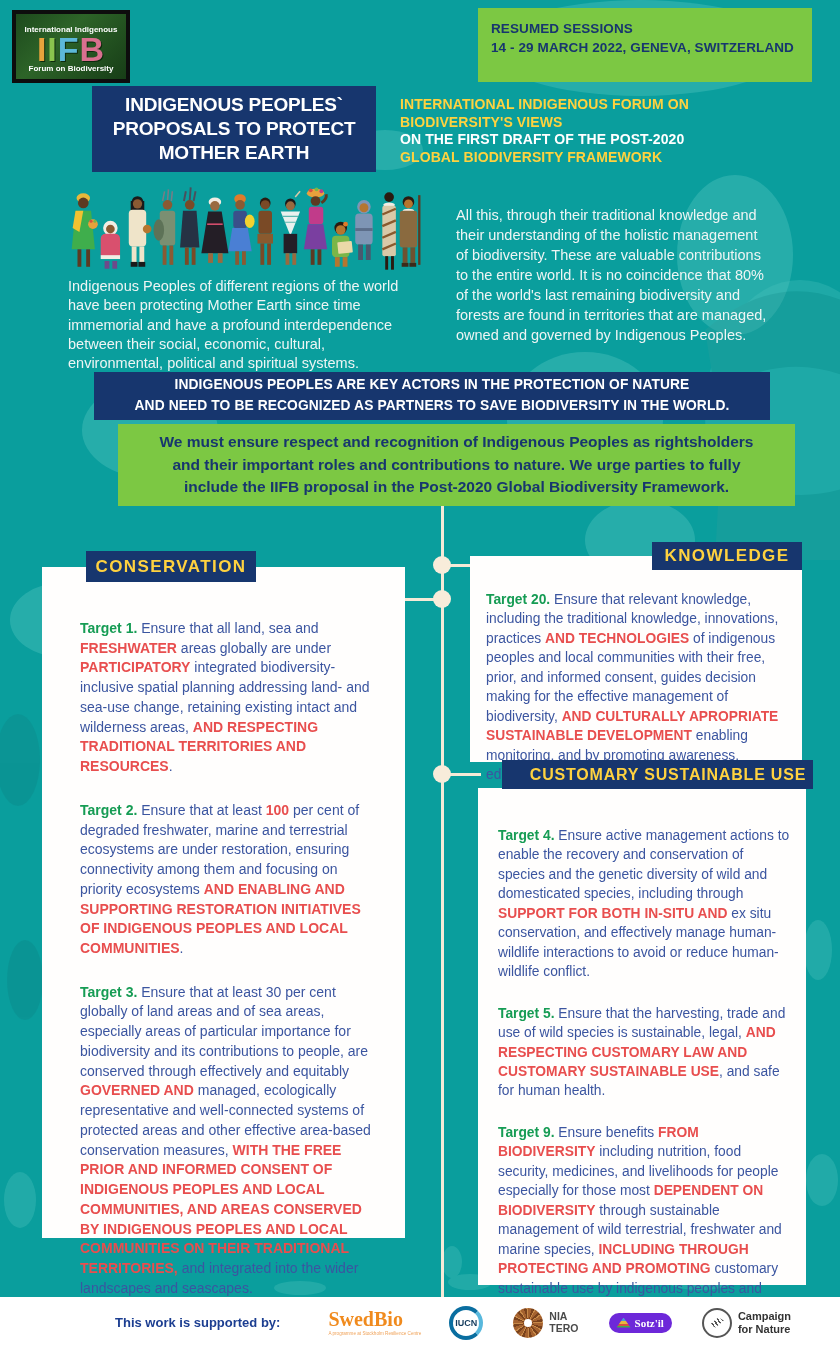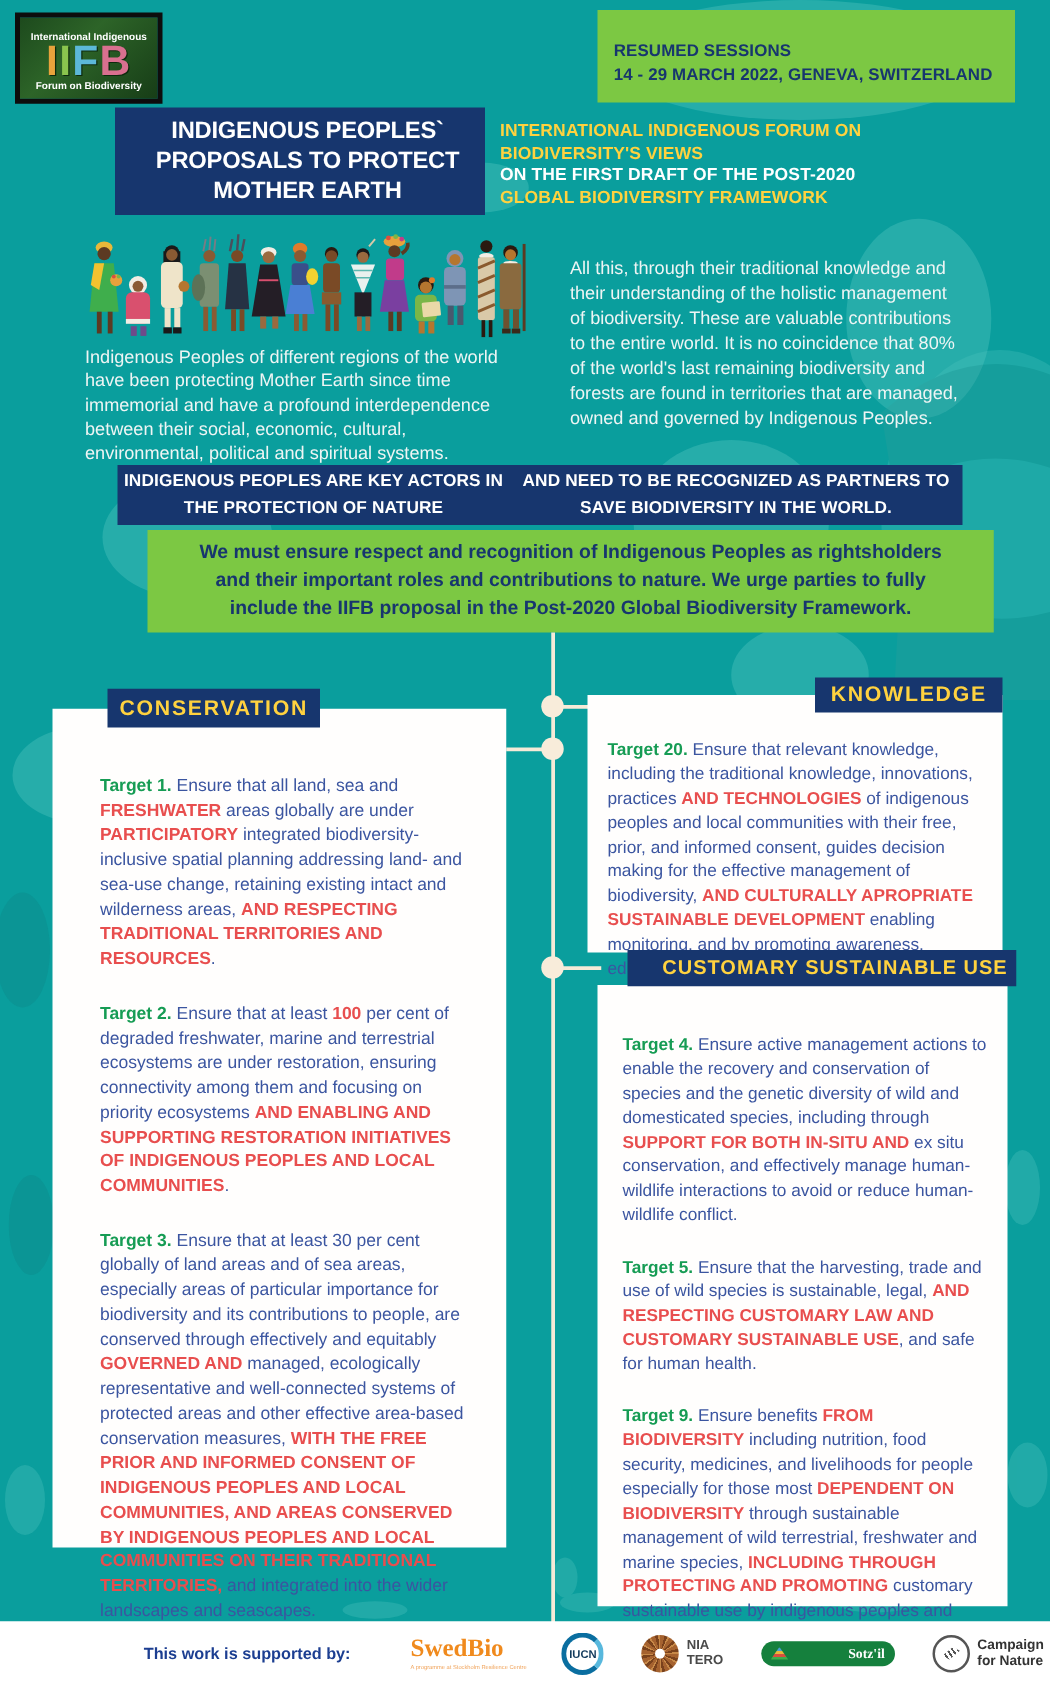--- a/index.html
+++ b/index.html
@@ -16,37 +16,37 @@
     box-sizing:border-box;display:flex;flex-direction:column;align-items:center;justify-content:space-between;
     padding:12px 3px;background:linear-gradient(135deg,#1d4a1d 0%,#2d6428 40%,#173d17 100%);}
   .iifb-top,.iifb-bottom{color:#fff;font-size:8px;font-weight:bold;white-space:nowrap;line-height:1;}
   .iifb-letters{font-size:34px;font-weight:bold;line-height:0.9;letter-spacing:1px;display:flex;
     text-shadow:1px 1px 0 #0d2a0d;}
   .iifb-letters .l1{color:#e8a33c;} .iifb-letters .l2{color:#8ac44e;}
   .iifb-letters .l3{color:#5cb8d8;} .iifb-letters .l4{color:#d9708f;}
 
   
   .session-banner{left:478px;top:8px;width:334px;height:74px;background:#7cc843;box-sizing:border-box;
-    padding:23px 13px;color:#17366e;font-weight:bold;font-size:13.5px;line-height:1.42;letter-spacing:0.1px;}
+    padding:11px 13px;color:#17366e;font-weight:bold;font-size:13.5px;line-height:1.42;letter-spacing:0.1px;}
 
   
   .title-box{left:92px;top:86px;width:284px;height:86px;background:#17366e;display:flex;flex-direction:column;
     align-items:center;justify-content:center;color:#fff;font-weight:bold;font-size:19px;line-height:1.28;
-    letter-spacing:-0.2px;text-align:center;padding-left:12px;}
+    letter-spacing:-0.2px;text-align:center;}
   .subtitle{left:400px;top:96px;width:330px;font-weight:bold;font-size:14px;line-height:1.18;letter-spacing:0.1px;}
   .subtitle .ln{margin:0 0 1px;}
   .c-yellow{color:#ffd23f;} .c-white{color:#ffffff;}
 
   
   .people-illustration{left:62px;top:184px;width:360px;height:92px;}
   .intro-left{left:68px;top:277px;width:354px;color:#eef5f4;font-size:14.5px;line-height:1.33;}
   .intro-right{left:456px;top:205px;width:312px;color:#eef5f4;font-size:14.5px;line-height:1.38;}
 
   
-  .key-banner{left:94px;top:372px;width:676px;height:48px;background:#17366e;display:flex;flex-direction:row;
+  .key-banner{left:94px;top:372px;width:676px;height:48px;background:#17366e;display:flex;flex-direction:column;
     align-items:center;justify-content:center;color:#fff;font-weight:bold;font-size:13.8px;line-height:1.5;
     letter-spacing:0.1px;text-align:center;}
   .green-box{left:118px;top:424px;width:677px;height:82px;background:#7cc843;box-sizing:border-box;
     display:flex;align-items:center;justify-content:center;padding:8px 26px;color:#17366e;font-weight:bold;
     font-size:15.5px;line-height:1.45;text-align:center;}
 
   
   .vline{left:441px;top:506px;width:3px;height:792px;background:#f6ead7;}
   .hstub{height:3px;background:#f6ead7;}
   .node{width:18px;height:18px;border-radius:50%;background:#f8ecda;}
@@ -76,21 +76,21 @@
   .swedbio-word{color:#f08a1d;font-weight:bold;font-size:20px;line-height:1;font-family:"Liberation Serif",serif;}
   .swedbio-tag{color:#f0a35a;font-size:4.6px;margin-top:2px;}
   .iucn{margin-left:28px;}
   .iucn-circle{width:34px;height:34px;border-radius:50%;border:4px solid #0a6ea0;border-right-color:#58b8dd;
     box-sizing:border-box;display:flex;align-items:center;justify-content:center;color:#123a5c;font-weight:bold;font-size:9px;}
   .niatero{margin-left:30px;}
   .nia-icon{width:30px;height:30px;border-radius:50%;
     background:repeating-conic-gradient(#a5622f 0 14deg,#7a421c 14deg 24deg,#c78948 24deg 30deg);margin-right:6px;position:relative;}
   .nia-icon::after{content:"";position:absolute;left:11px;top:11px;width:8px;height:8px;border-radius:50%;background:#fff;}
   .nia-text{color:#4a4a4a;font-size:10.5px;font-weight:bold;line-height:1.05;}
-  .sotzil{margin-left:30px;background:#15803d;border-radius:10px;padding:4px 8px;display:flex;align-items:center;gap:44px;}
+  .sotzil{margin-left:30px;background:#6d28d9;border-radius:10px;padding:4px 8px;display:flex;align-items:center;}
   .sotzil-mark{width:14px;height:10px;margin-right:4px;
     background:linear-gradient(180deg,#4a9fd4 0 30%,#e8b83a 30% 55%,#d94f3f 55% 75%,#3fae4c 75% 100%);
     clip-path:polygon(50% 0,100% 100%,0 100%);}
   .sotzil-word{color:#fff;font-weight:bold;font-size:11px;font-family:"Liberation Serif",serif;}
   .cfn{margin-left:30px;}
   .cfn-circle{width:30px;height:30px;border-radius:50%;border:2px solid #555;box-sizing:border-box;margin-right:6px;
     display:flex;align-items:center;justify-content:center;}
   .cfn-leaf{width:14px;height:10px;background:repeating-linear-gradient(55deg,#555 0 1.5px,#fff 1.5px 3.5px);
     clip-path:polygon(0 70%,60% 0,100% 30%,40% 100%);}
   .cfn-text{color:#333;font-size:11px;font-weight:bold;line-height:1.1;}

